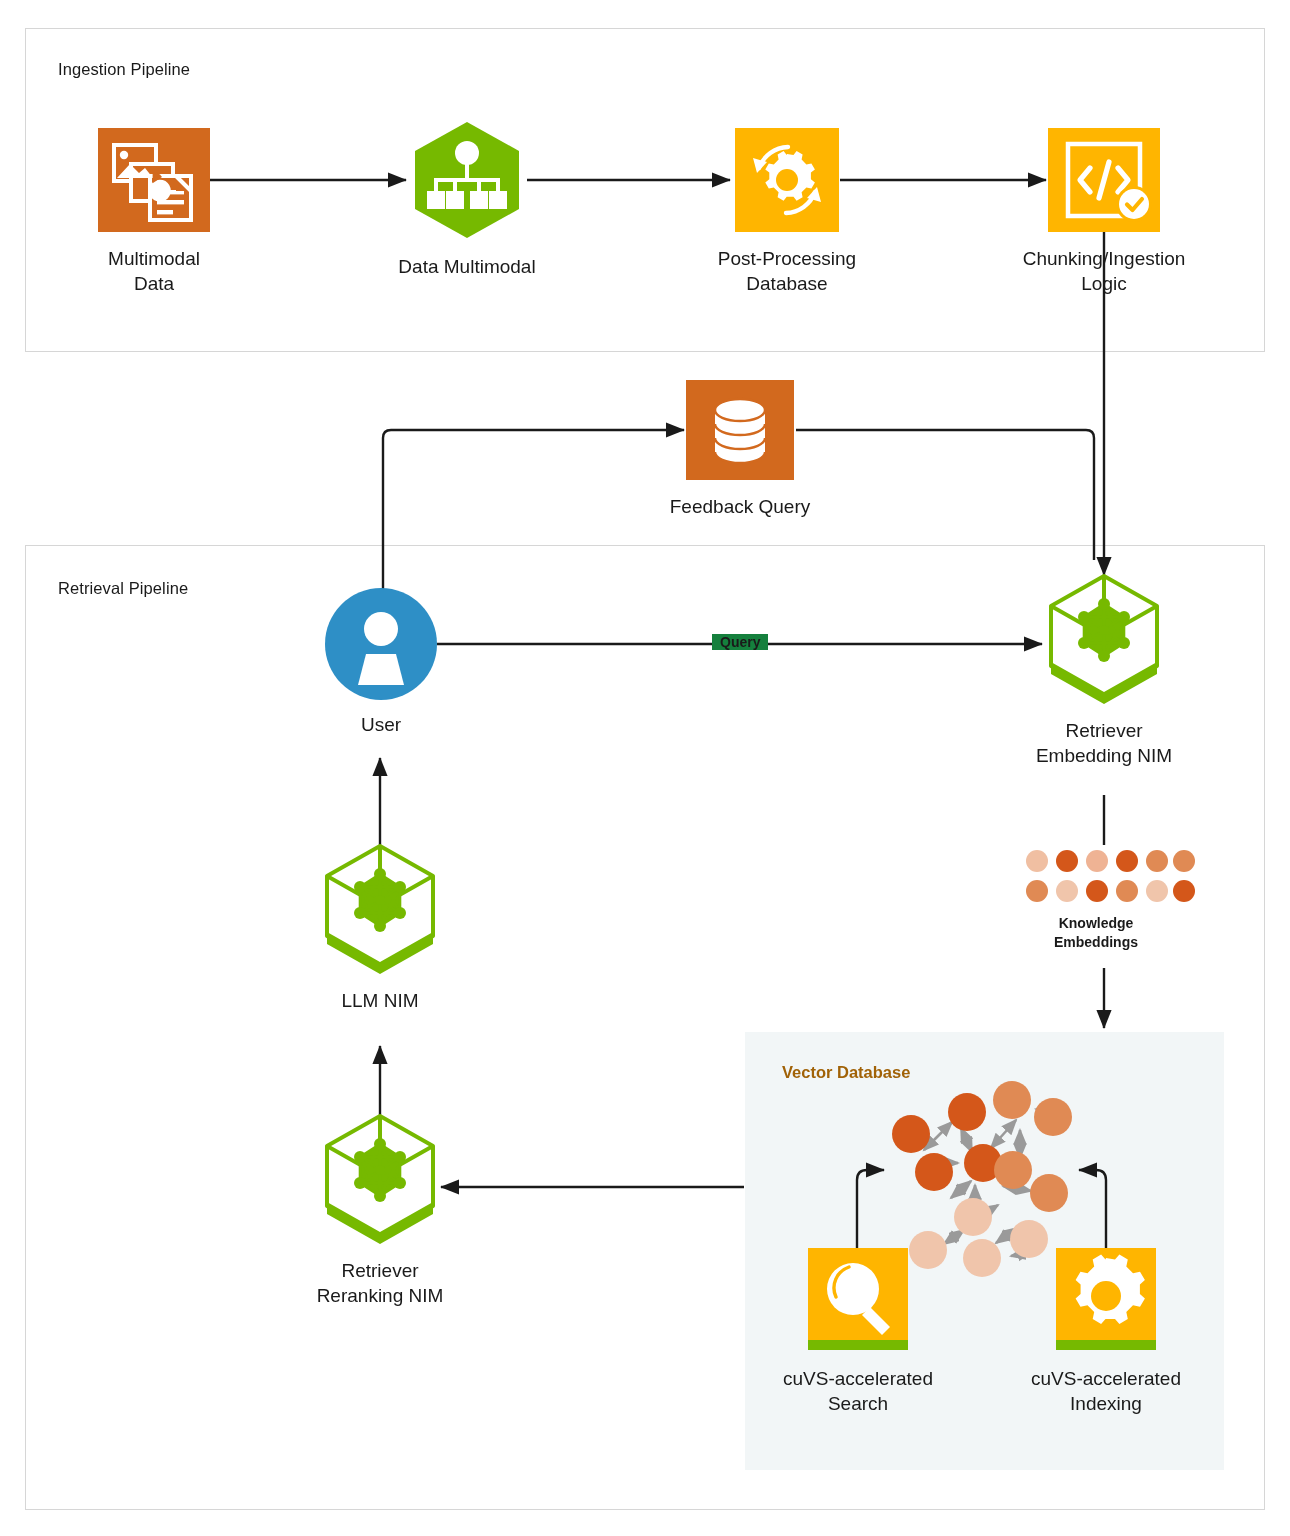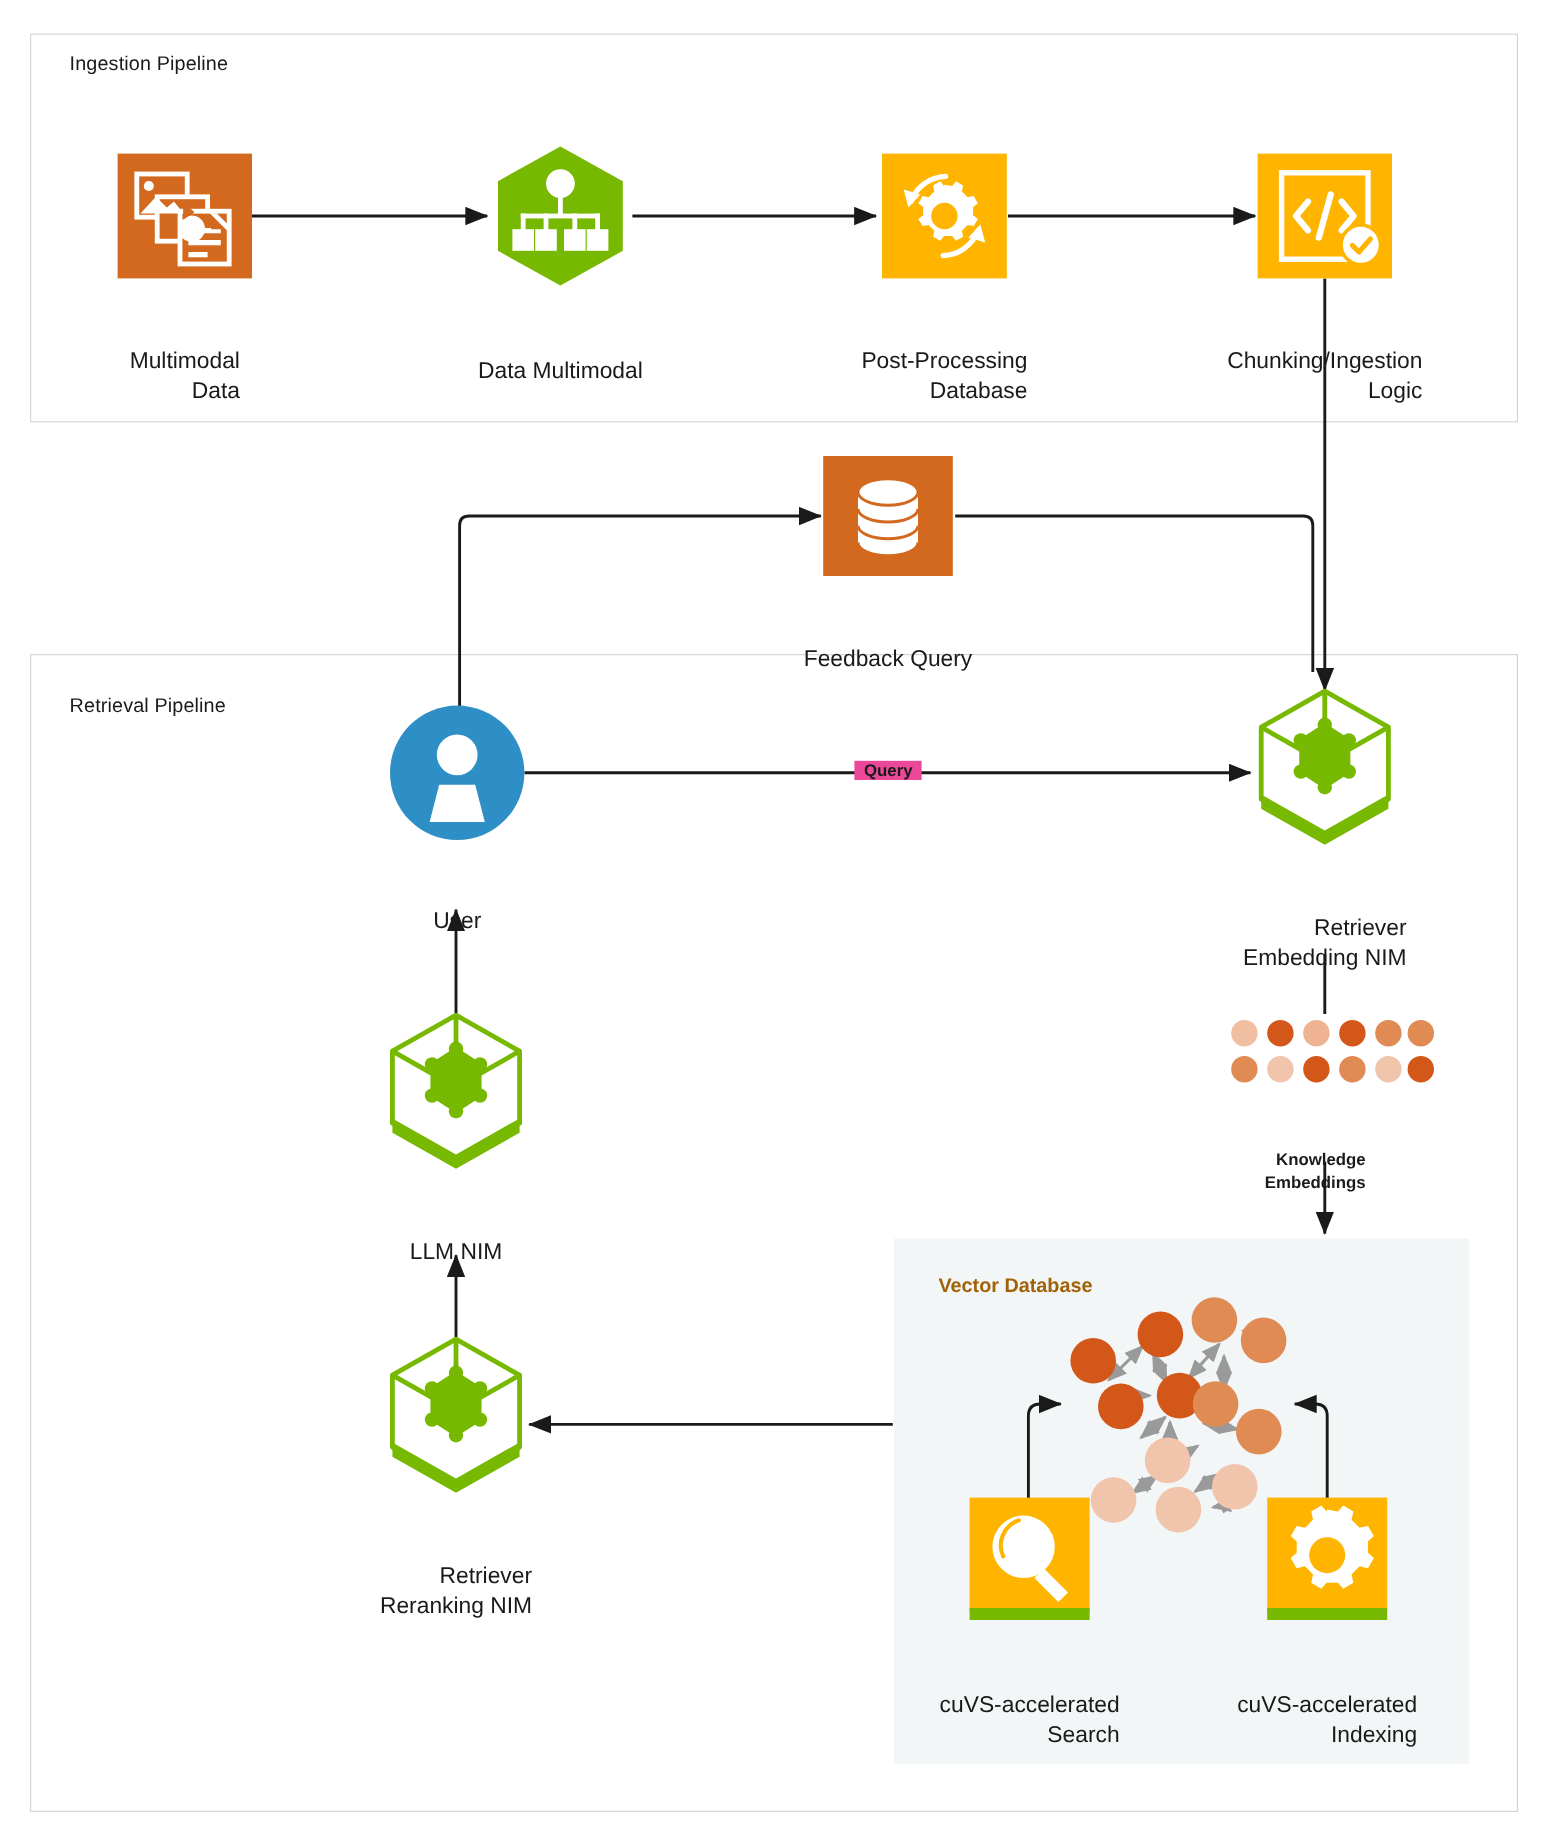--- a/index.html
+++ b/index.html
@@ -24,34 +24,33 @@
   #ingestion-panel { left: 25px; top: 28px; width: 1240px; height: 324px; }
   #retrieval-panel { left: 25px; top: 545px; width: 1240px; height: 965px; }
 
   .panel-title {
     position: absolute;
     font-size: 16.5px;
     color: #1a1a1a;
     letter-spacing: .1px;
     white-space: nowrap;
   }
-  #ingestion-title { left: 58px; top: 44px; }
+  #ingestion-title { left: 58px; top: 60px; }
   #retrieval-title { left: 58px; top: 579px; }
 
   .node { position: absolute; }
   .node-label {
     position: absolute;
     left: 50%;
     transform: translateX(-50%);
-    text-align: right;
+    text-align: center;
     font-size: 19px;
     line-height: 25px;
     white-space: pre;
     color: #1a1a1a;
-    margin-top: 43px;
   }
   .node-label.small {
     font-size: 14px;
     line-height: 19px;
     font-weight: bold;
   }
 
   .sq-icon {
     position: absolute;
     display: block;
@@ -70,21 +69,21 @@
     font-weight: bold;
     color: #a16207;
     white-space: nowrap;
   }
 
   .edge-label {
     position: absolute;
     font-size: 14px;
     font-weight: bold;
     color: #1a1a1a;
-    background: #ec4899;
+    background: #15803d;
     padding: 0 8px;
     white-space: nowrap;
   }
 
   svg.overlay {
     position: absolute;
     left: 0; top: 0;
     width: 1290px; height: 1536px;
     pointer-events: none;
     overflow: visible;

